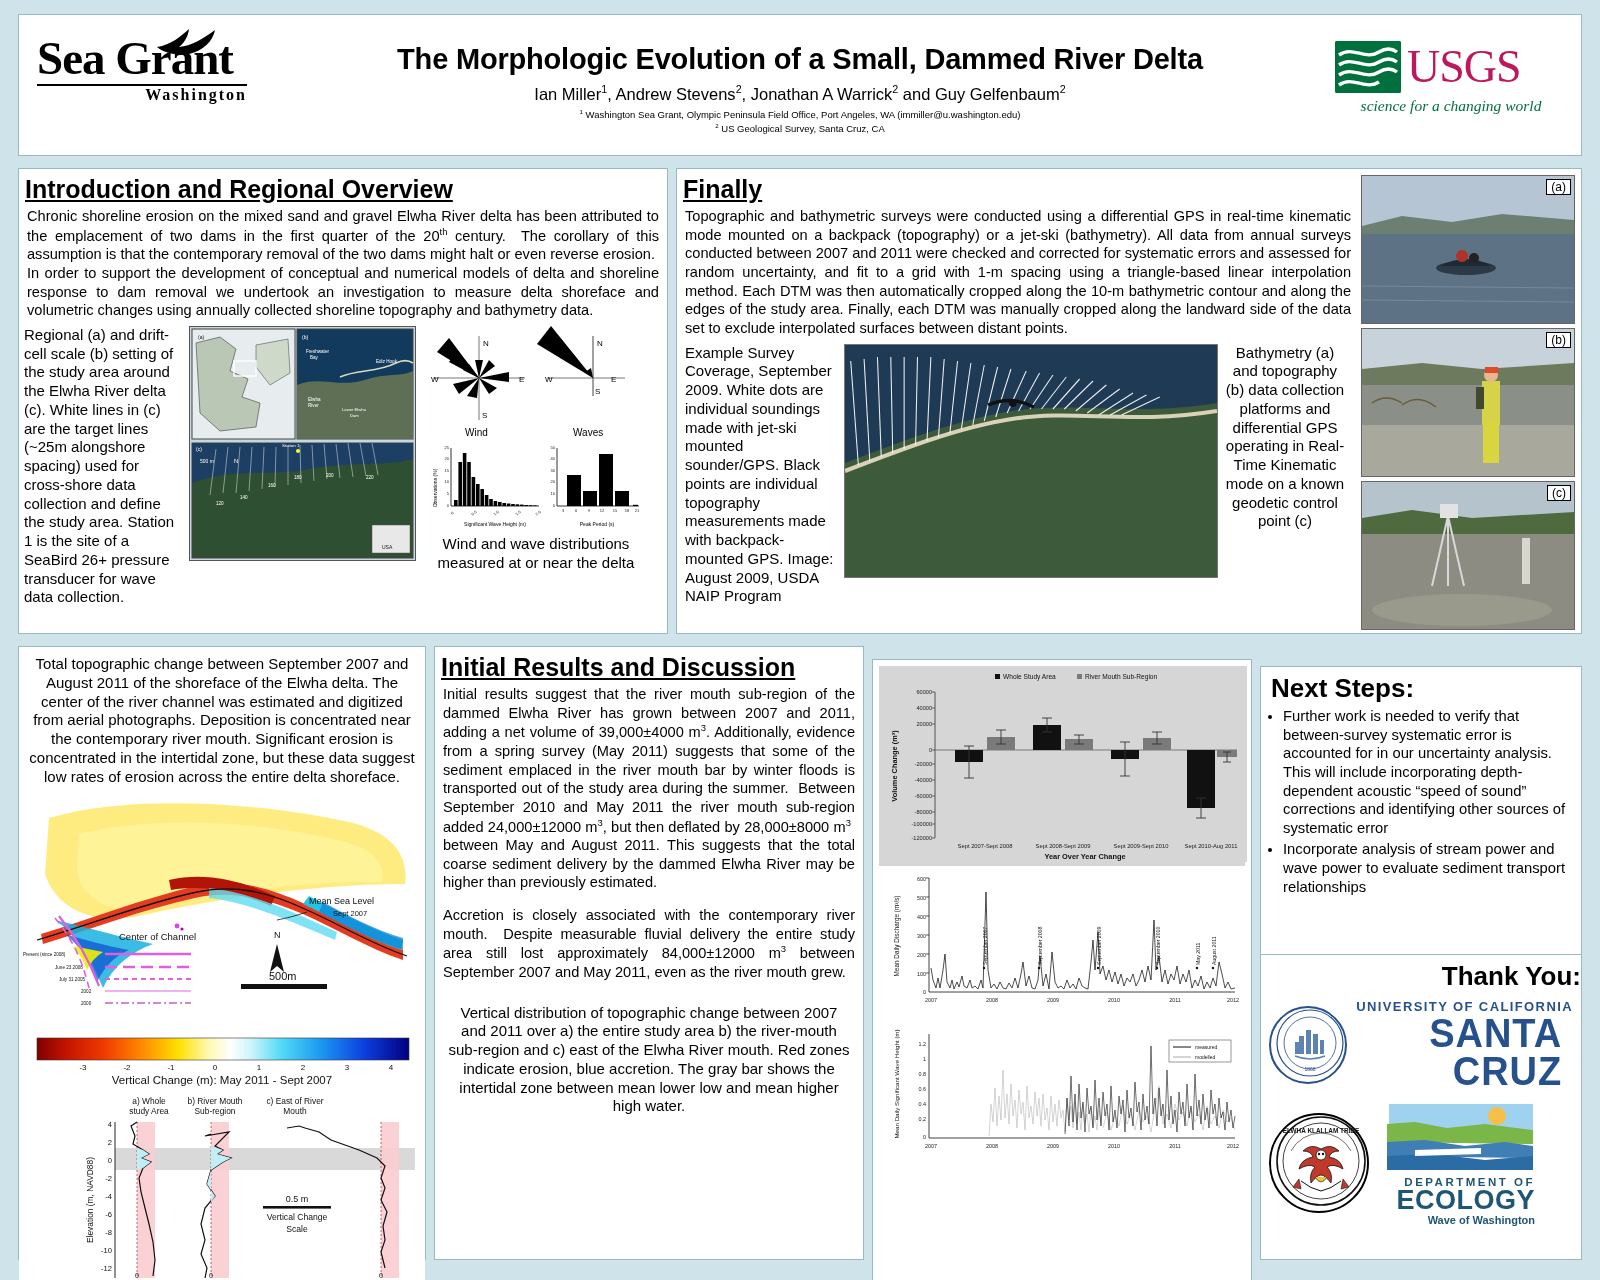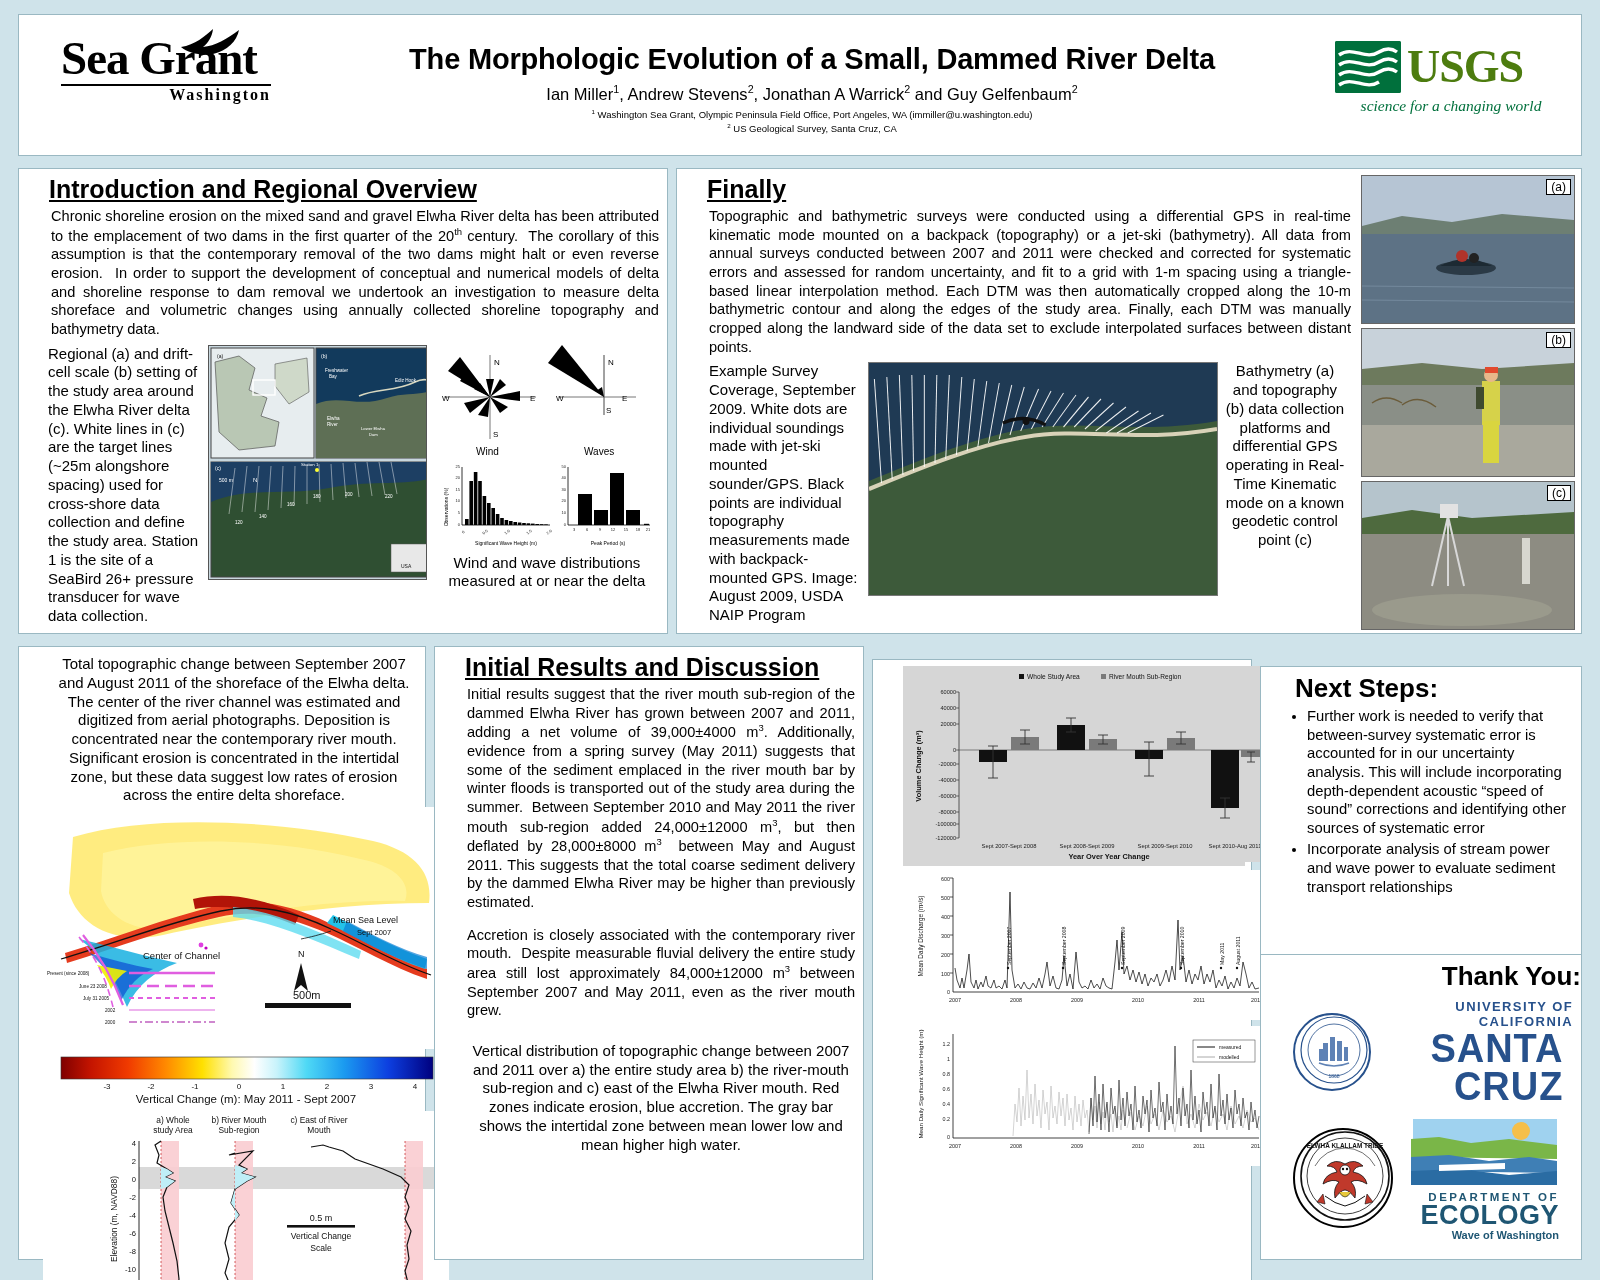--- a/index.html
+++ b/index.html
@@ -6,21 +6,21 @@
   body{
     width:1600px;height:1280px;
     background:#cfe3ea;
     font-family:"Liberation Sans",sans-serif;
     color:#000;
     overflow:hidden;
   }
   .poster{position:relative;width:1600px;height:1280px;background:#cfe3ea;}
 
   
-  .panel{position:absolute;background:#fff;border:1px solid #9ab8c2;box-sizing:border-box;padding-left:24px;}
+  .panel{position:absolute;background:#fff;border:1px solid #9ab8c2;box-sizing:border-box;}
 
   
   #header{left:18px;top:14px;width:1564px;height:142px;}
   .hdr-inner{display:flex;height:100%;align-items:center;}
   .hdr-left{width:250px;height:100%;position:relative;}
   .hdr-mid{flex:1;text-align:center;padding-top:4px;}
   .hdr-right{width:250px;height:100%;position:relative;}
   .poster-title{font-size:29px;font-weight:bold;letter-spacing:-0.2px;margin:6px 0 8px;line-height:1.05;}
   .authors{font-size:16.5px;margin-bottom:5px;}
   .affil{font-size:9.5px;line-height:1.35;}
@@ -30,21 +30,21 @@
   .sg-wrap{position:absolute;left:18px;top:20px;width:225px;}
   .sg-bird{position:absolute;left:118px;top:-8px;}
   .sg-text{font-family:"Liberation Serif",serif;font-size:47px;font-weight:bold;letter-spacing:-1px;line-height:1;}
   .sg-rule{border-bottom:2px solid #000;width:210px;margin-top:2px;}
   .sg-sub{font-family:"Liberation Serif",serif;font-size:16px;font-weight:bold;text-align:right;width:210px;letter-spacing:2px;}
 
   
   .usgs{position:absolute;right:14px;top:26px;width:232px;}
   .usgs-row{display:flex;align-items:center;}
   .usgs-mark{width:66px;height:52px;background:#00703c;position:relative;overflow:hidden;border-radius:2px;}
-  .usgs-word{font-family:"Liberation Serif",serif;font-size:46px;font-weight:bold;color:#4d7c0f;letter-spacing:-1px;margin-left:6px;line-height:1;}
+  .usgs-word{font-family:"Liberation Serif",serif;font-size:46px;font-weight:normal;color:#be185d;letter-spacing:-1px;margin-left:6px;line-height:1;}
   .usgs-tag{font-family:"Liberation Serif",serif;font-style:italic;font-size:15.5px;color:#00703c;text-align:center;margin-top:4px;}
 
   
   #intro{left:18px;top:168px;width:650px;height:466px;}
   #methods{left:676px;top:168px;width:906px;height:466px;}
   #leftfig{left:18px;top:646px;width:408px;height:614px;}
   #results{left:434px;top:646px;width:430px;height:614px;}
   #charts{left:872px;top:646px;width:380px;height:742px;margin-top:13px;}
   #nextsteps{left:1260px;top:666px;width:322px;height:300px;}
   #thanks{left:1260px;top:954px;width:322px;height:306px;text-align:right;}

